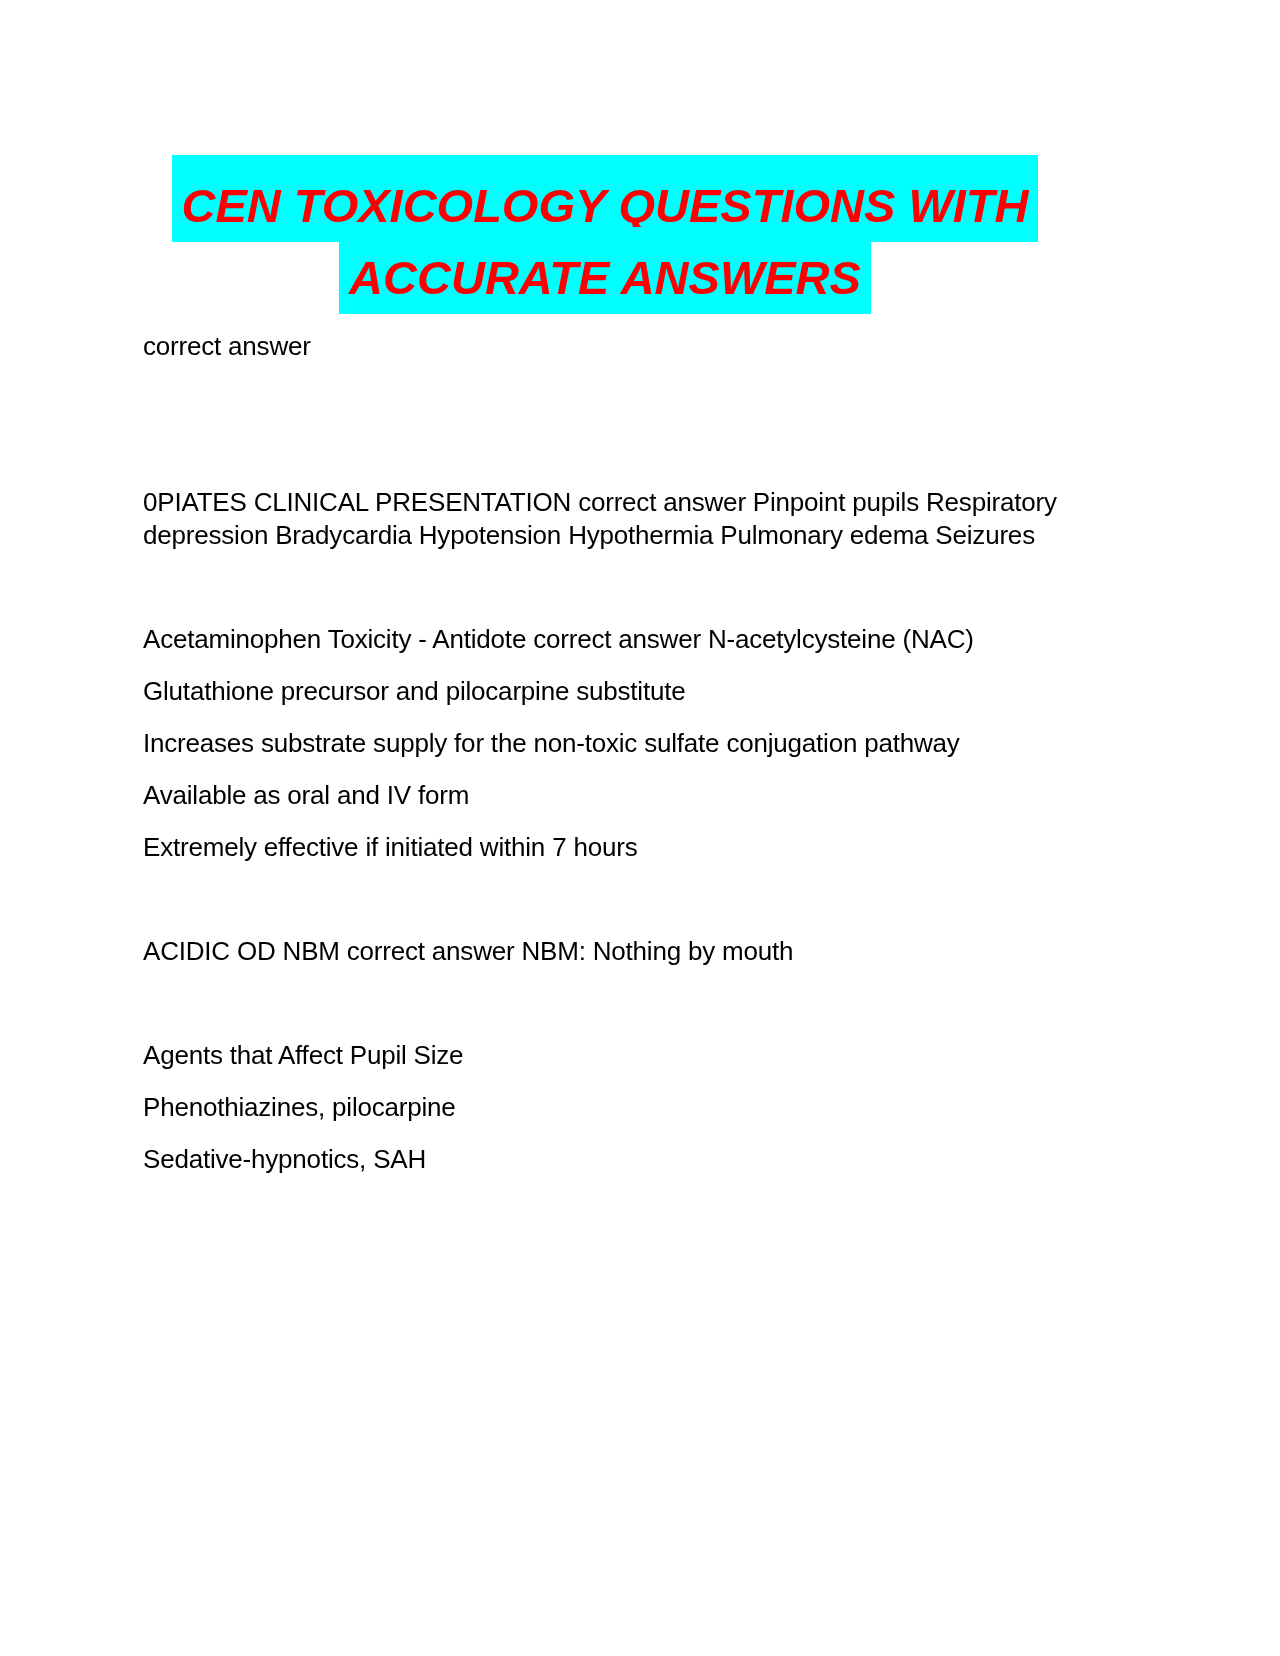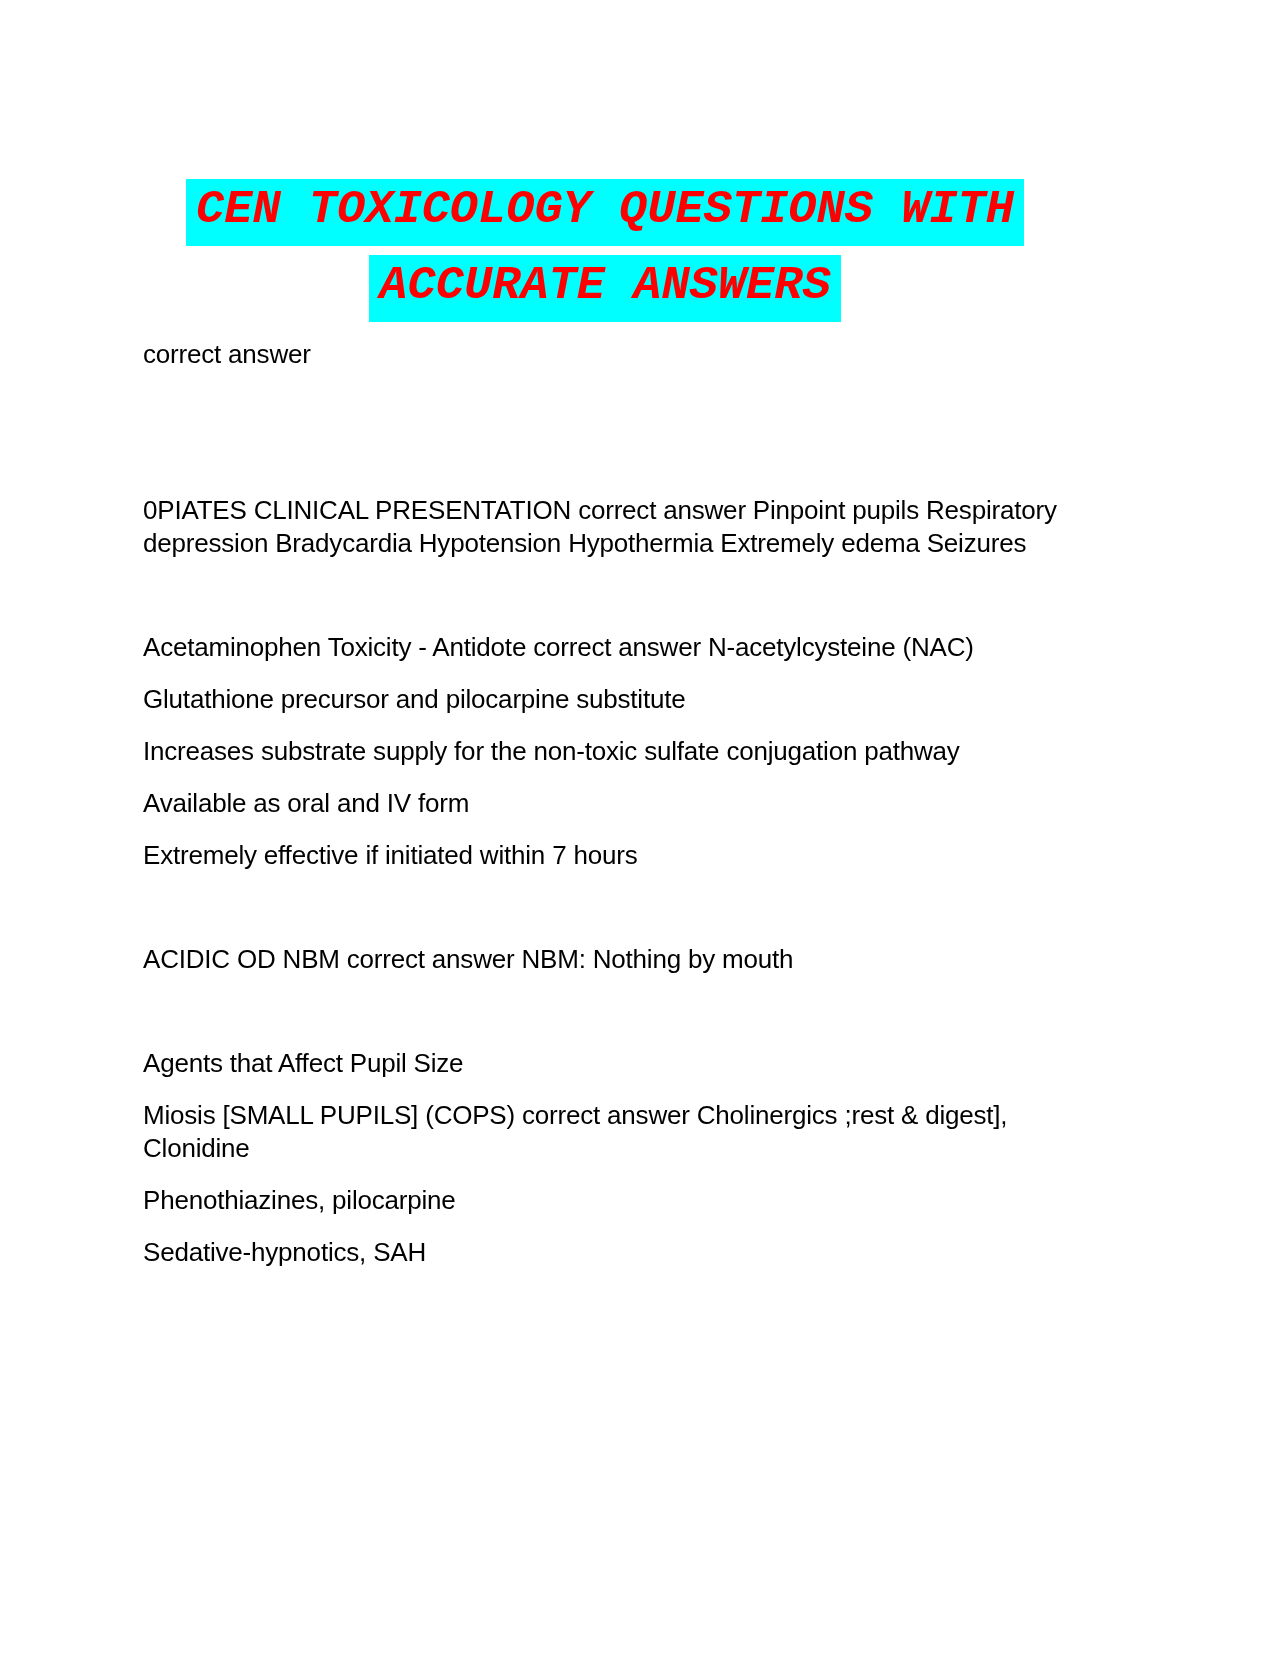--- a/index.html
+++ b/index.html
@@ -24,23 +24,22 @@
     text-align: center;
     font-family: "Liberation Sans", sans-serif;
     font-size: 47px;
     font-weight: bold;
     font-style: italic;
     line-height: 72px;
     color: var(--title-color, #ff0000);
   }
   .doc-title .hl {
     background: var(--hl-color, #00ffff);
-    padding: 4px 10px 10px 10px;
+    padding: 24px 10px 10px 10px;
     box-decoration-break: clone;
-    font-family: Liberation Mono, monospace;
     -webkit-box-decoration-break: clone;
   }
   .doc-body p {
     margin: 13px 0 19px 0;
     font-size: 26px;
     line-height: 33px;
     white-space: pre-line;
     letter-spacing: -0.2px;
   }
   .doc-body p.empty {
@@ -54,29 +53,27 @@
   <h1 class="doc-title">
     <span class="hl">CEN TOXICOLOGY QUESTIONS WITH</span>
     <br>
     <span class="hl">ACCURATE ANSWERS</span>
   </h1>
   <div class="doc-body">
       <p>correct answer</p>
       <p class="empty"></p>
       <p class="empty"></p>
       <p>0PIATES CLINICAL PRESENTATION correct answer Pinpoint pupils Respiratory
-depression Bradycardia Hypotension Hypothermia Extremely edema Seizures</p>
+depression Bradycardia Hypotension Hypothermia Pulmonary edema Seizures</p>
       <p class="empty"></p>
       <p>Acetaminophen Toxicity - Antidote correct answer N-acetylcysteine (NAC)</p>
       <p>Glutathione precursor and pilocarpine substitute</p>
       <p>Increases substrate supply for the non-toxic sulfate conjugation pathway</p>
       <p>Available as oral and IV form</p>
       <p>Extremely effective if initiated within 7 hours</p>
       <p class="empty"></p>
       <p>ACIDIC OD NBM correct answer NBM: Nothing by mouth</p>
       <p class="empty"></p>
       <p>Agents that Affect Pupil Size</p>
-      <p>Miosis [SMALL PUPILS] (COPS) correct answer Cholinergics ;rest &amp; digest],
-Clonidine</p>
       <p>Phenothiazines, pilocarpine</p>
       <p>Sedative-hypnotics, SAH</p>
     </div>
 </div>
 
 </body></html>

